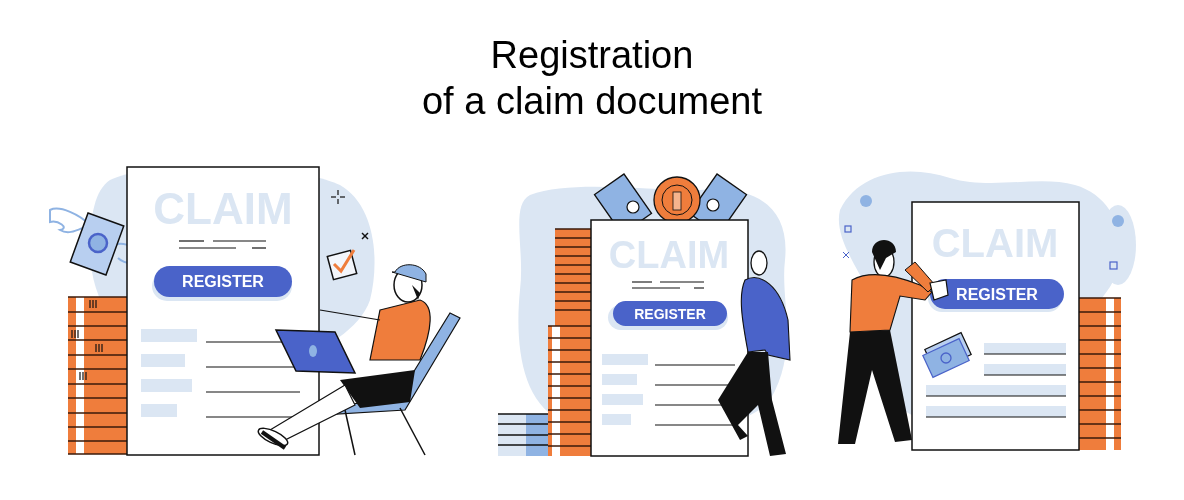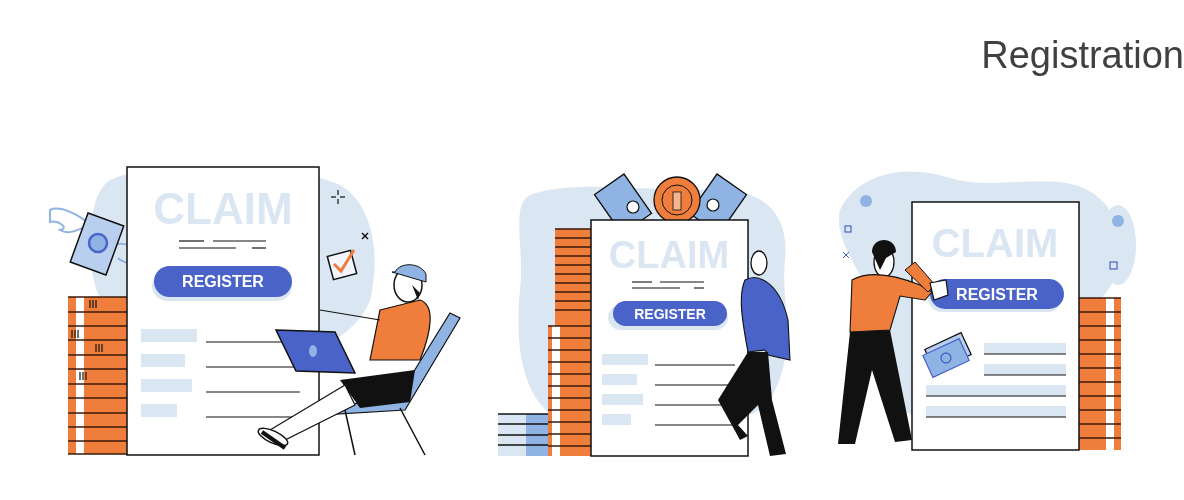--- a/index.html
+++ b/index.html
@@ -1,27 +1,28 @@
 <!DOCTYPE html>
 <html><head>
 <meta charset="utf-8">
 <style>
   html, body { margin:0; padding:0; background:#ffffff; }
   body { width:1184px; height:500px; position:relative; overflow:hidden; font-family:"Liberation Sans", sans-serif; }
-  .title { position:absolute; left:0; top:32px; width:1184px; text-align:right; color:#404040; font-size:38px; line-height:46px; font-family:"Liberation Sans", sans-serif; }
+  .title { position:absolute; left:0; top:32px; width:1184px; text-align:center; color:#000000; font-size:38px; line-height:46px; font-family:"Liberation Sans", sans-serif; }
   .title div { display:block; }
   .scene { position:absolute; }
   svg text { font-family:"Liberation Sans", sans-serif; }
   .btn-label { font-weight:bold; }
 </style>
 </head>
 <body>
 
 <div class="title">
   <div>Registration</div>
+  <div>of a claim document</div>
 </div>
 
 <svg class="scene" style="left:0;top:0" width="1184" height="500" viewBox="0 0 1184 500">
 
   <path d="M110 180 C150 160 300 165 340 185 C375 205 380 260 370 300 C360 330 320 350 300 360 L150 360 C120 340 90 300 90 250 C90 215 95 190 110 180 Z" fill="#dbe6f3"></path>
 
   <g>
     <rect x="68" y="297" width="60" height="157" fill="#ef7d3c"></rect>
     <rect x="76" y="297" width="8" height="157" fill="#ffffff"></rect>
     <g stroke="#3a1a0a" stroke-width="1.5">

